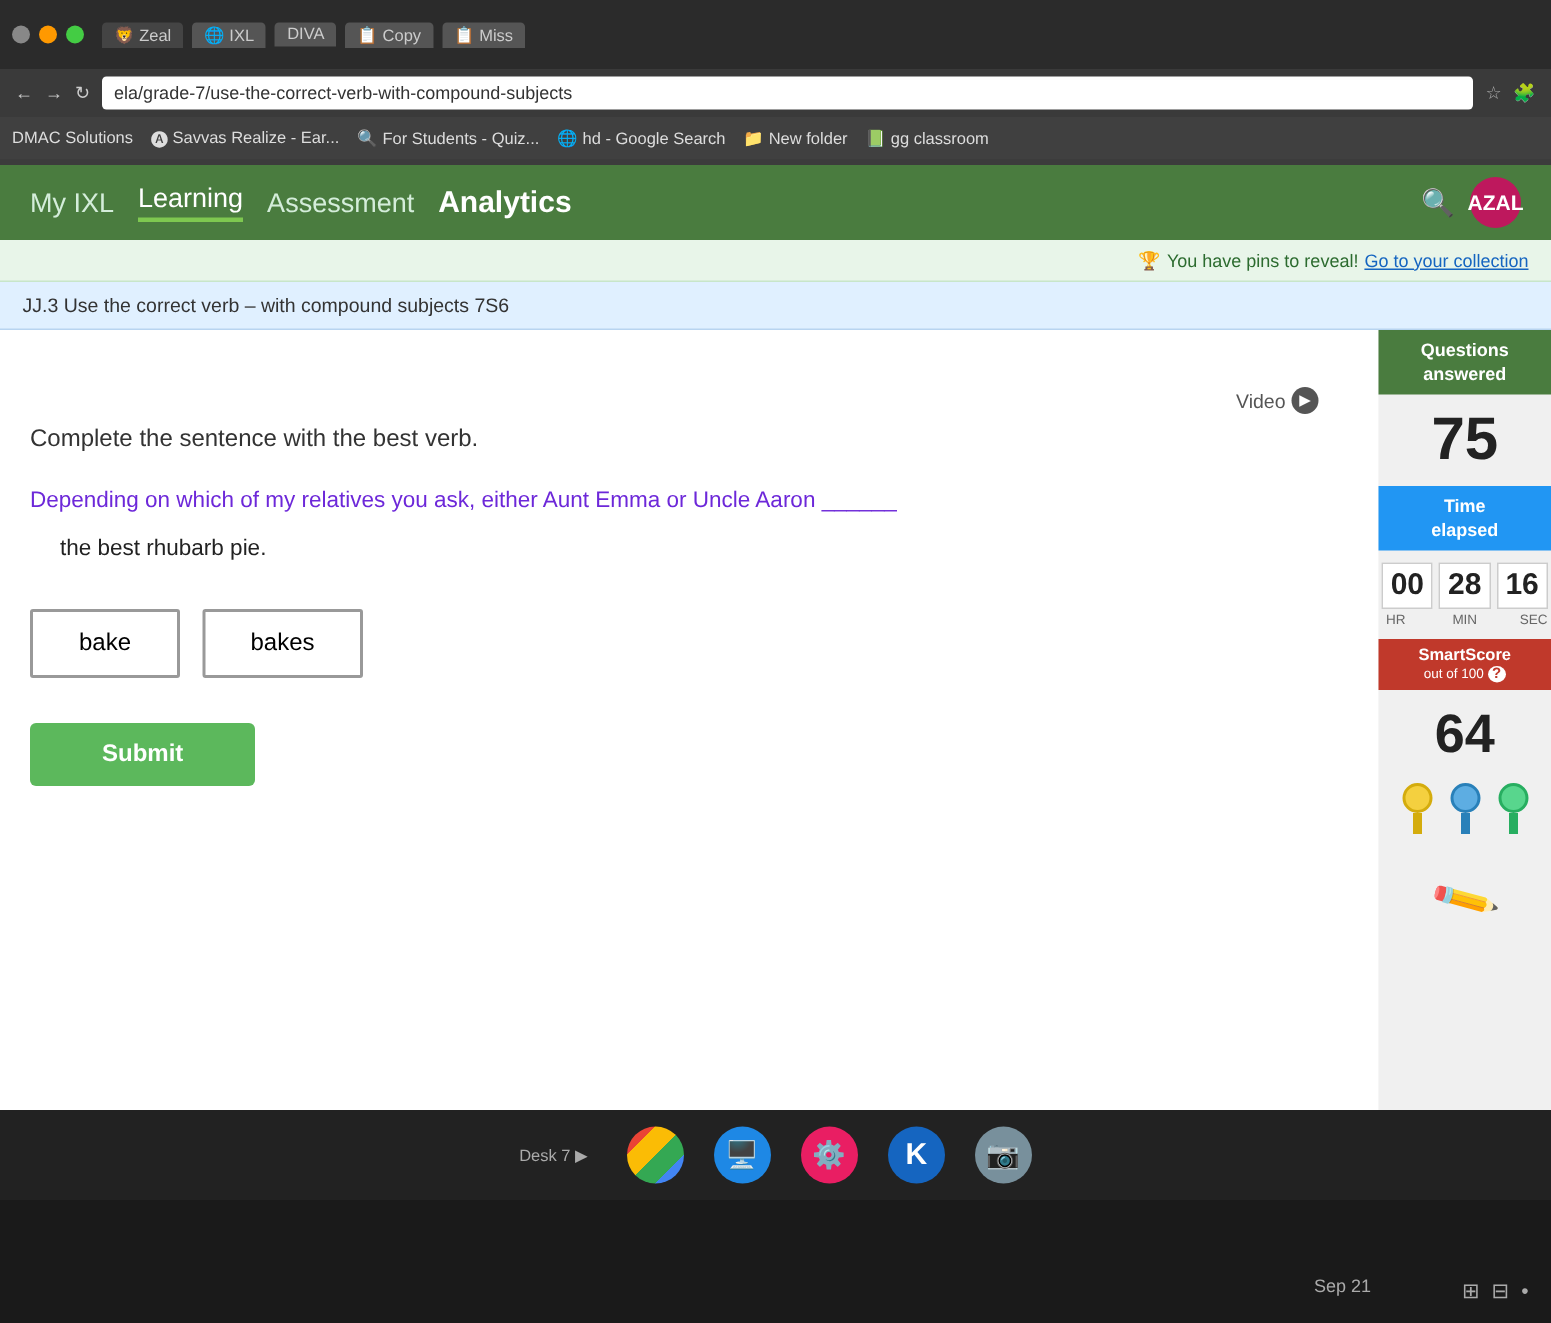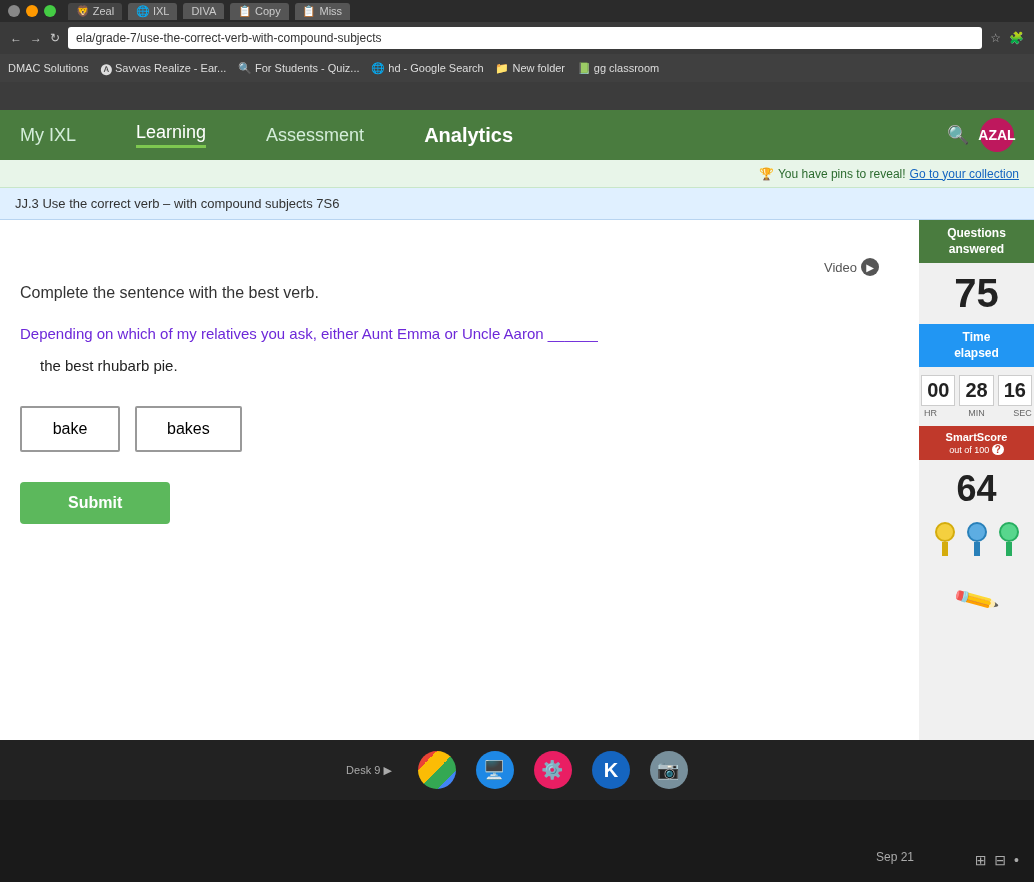--- a/index.html
+++ b/index.html
@@ -14,21 +14,21 @@
 
     
     .browser-chrome {
       background: #3c3c3c;
       width: 100%;
       height: 110px;
     }
 
     .tab-bar {
       background: #2b2b2b;
-      height: 22px;
+      height: 46px;
       display: flex;
       align-items: center;
       padding: 0 8px;
       gap: 4px;
     }
 
     .tab-bar-icons {
       display: flex;
       gap: 6px;
       align-items: center;
@@ -102,21 +102,21 @@
       height: 50px;
       display: flex;
       align-items: center;
       padding: 0 20px;
       gap: 30px;
     }
 
     .ixl-nav-links {
       display: flex;
       align-items: center;
-      gap: 60px;
+      gap: 16px;
       flex: 1;
     }
 
     .nav-link {
       color: #d4edda;
       font-size: 18px;
       font-weight: 500;
       cursor: pointer;
       text-decoration: none;
     }
@@ -606,21 +606,21 @@
       </div>
 
       <div class="pencil-area">✏️</div>
 
     </div>
   </div>
 
 </div>
 
 <div class="bottom-bar">
-  <span class="taskbar-label">Desk 9 ▶</span>
+  <span class="taskbar-label">Desk 7 ▶</span>
   <div class="taskbar-icon chrome"></div>
   <div class="taskbar-icon blue">🖥️</div>
   <div class="taskbar-icon pink">⚙️</div>
   <div class="taskbar-icon dk">K</div>
   <div class="taskbar-icon camera">📷</div>
 </div>
 
 <div class="desktop-date">Sep 21</div>
 
 <div class="bottom-right-icons">

